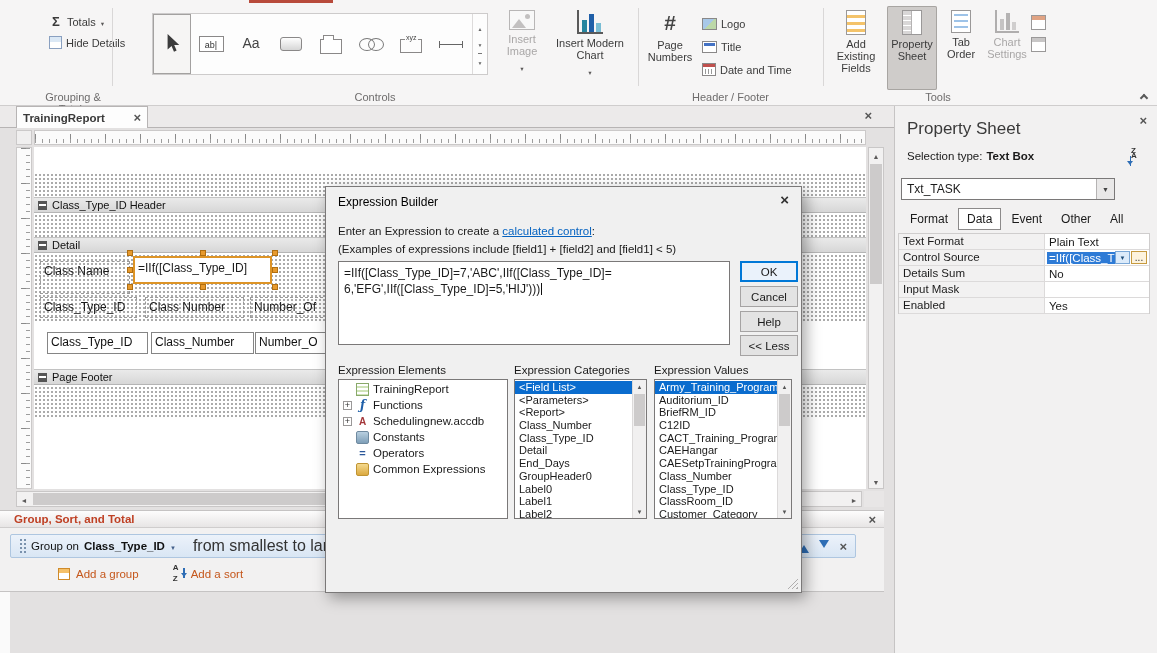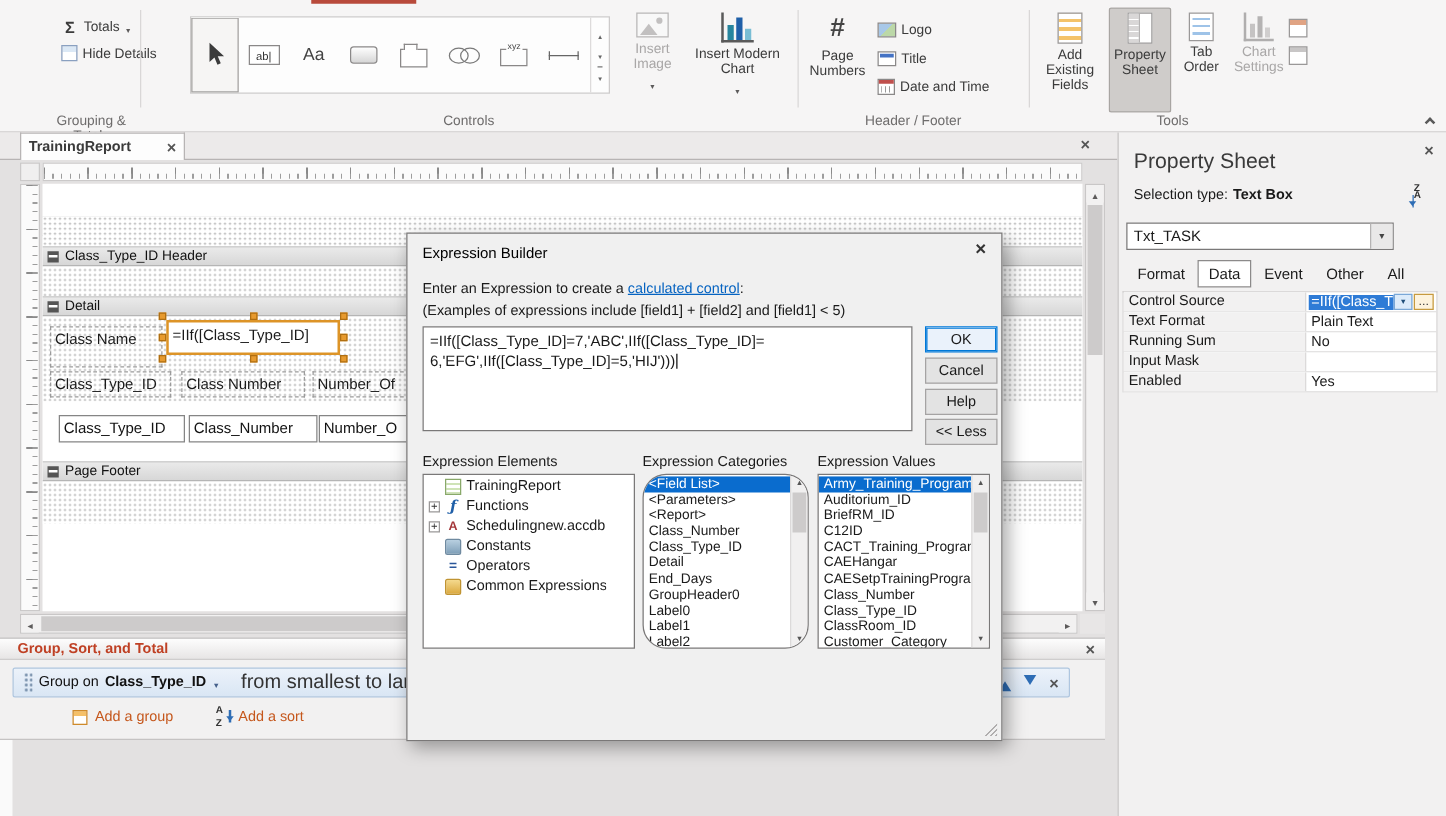--- a/index.html
+++ b/index.html
@@ -474,39 +474,39 @@
         <div class="ps-tab selected"><span>Data</span></div>
 
         <div class="ps-tab"><span>Event</span></div>
 
         <div class="ps-tab"><span>Other</span></div>
 
         <div class="ps-tab"><span>All</span></div>
       </div>
     <div id="ps-grid">
 
+        <div class="prop-row">
+          <div class="prop-name">Text Format</div>
+          <div class="prop-value">
+            <span class="prop-text">Plain Text</span>
+
+          </div>
+        </div>
+
         <div class="prop-row editing">
           <div class="prop-name">Control Source</div>
           <div class="prop-value">
             <span class="prop-text">=IIf([Class_T</span>
             <span class="prop-dd"></span>
             <span class="prop-builder"></span>
           </div>
         </div>
 
         <div class="prop-row">
-          <div class="prop-name">Text Format</div>
-          <div class="prop-value">
-            <span class="prop-text">Plain Text</span>
-
-          </div>
-        </div>
-
-        <div class="prop-row">
-          <div class="prop-name">Running Sum</div>
+          <div class="prop-name">Details Sum</div>
           <div class="prop-value">
             <span class="prop-text">No</span>
 
           </div>
         </div>
 
         <div class="prop-row">
           <div class="prop-name">Input Mask</div>
           <div class="prop-value">
             <span class="prop-text"></span>
@@ -589,21 +589,21 @@
           </div>
 
           <div class="tree-row" data-icon-type="common-expressions">
             <span class="expander"></span>
             <span class="tree-icon"></span>
             <span class="tree-label">Common Expressions</span>
           </div>
         </div>
     </div>
 
-    <div class="eb-listbox" style="left:188px;width:133px;border-radius:19px;">
+    <div class="eb-listbox" style="left:188px;width:133px;">
       <div class="eb-list-inner">
 
           <div class="eb-item selected"><span>&lt;Field List&gt;</span></div>
 
           <div class="eb-item"><span>&lt;Parameters&gt;</span></div>
 
           <div class="eb-item"><span>&lt;Report&gt;</span></div>
 
           <div class="eb-item"><span>Class_Number</span></div>
 

